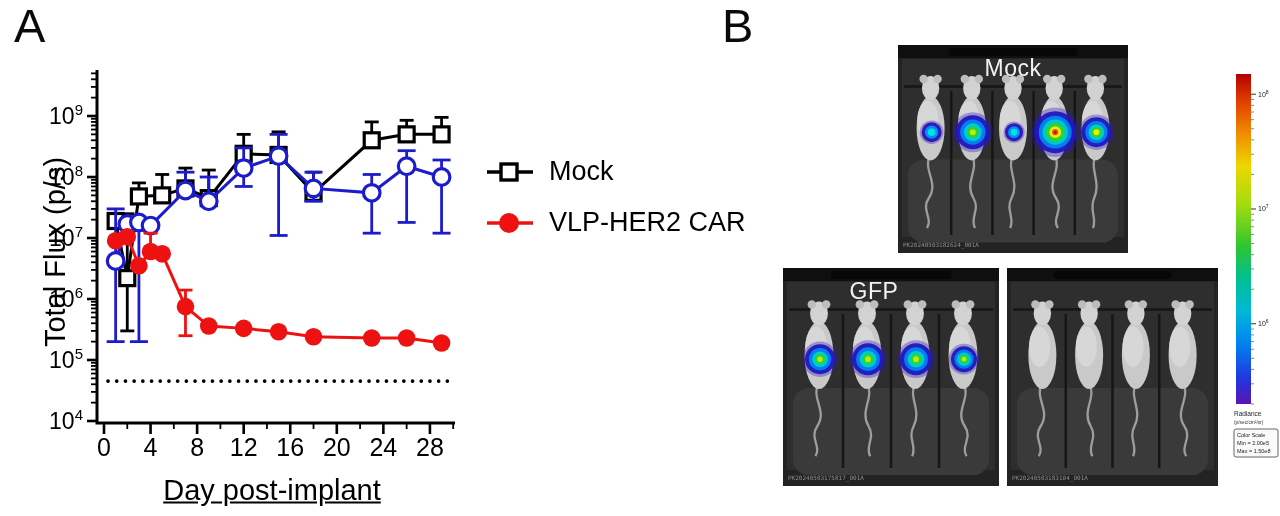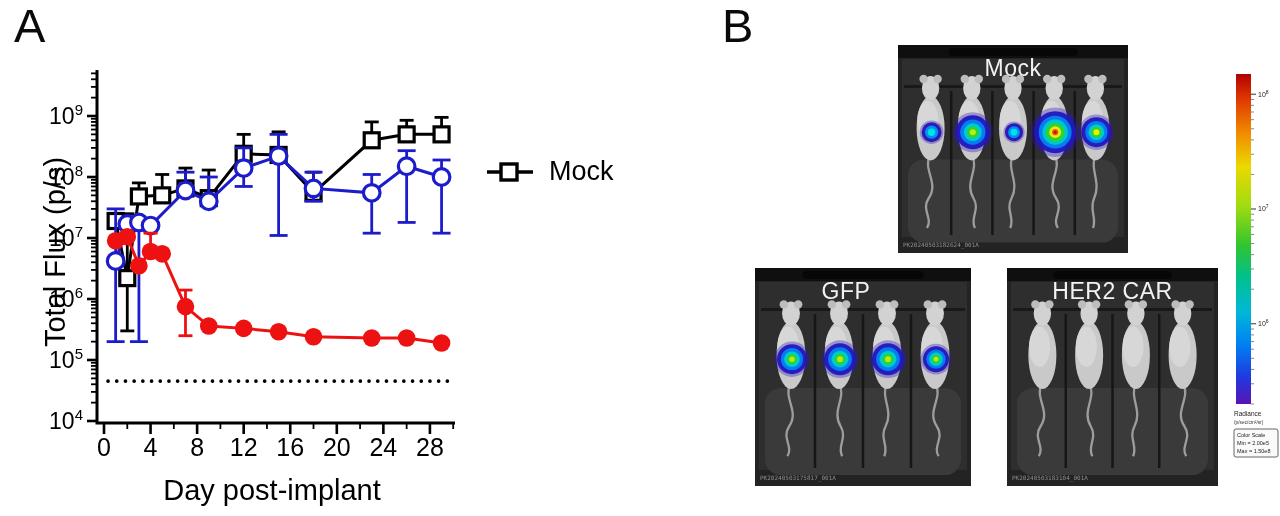--- a/index.html
+++ b/index.html
@@ -2,21 +2,21 @@
 <html><head>
 <meta charset="utf-8">
 <style>
   html,body{margin:0;padding:0;background:#fff;}
   .figure{position:relative;width:1280px;height:516px;background:#ffffff;overflow:hidden;
           font-family:"Liberation Sans","DejaVu Sans",sans-serif;color:#000;}
   .panel-label{position:absolute;font-size:47px;font-weight:500;color:#0a0a0a;line-height:1;}
   #chart-svg{position:absolute;left:0;top:0;}
   .axis-title{position:absolute;font-size:29px;color:#000;white-space:nowrap;}
   .y-title{left:55px;top:252px;transform:translate(-50%,-50%) rotate(-90deg);}
-  .x-title{left:272px;top:490px;transform:translate(-50%,-50%);}
+  .x-title{left:272px;top:490px;transform:translate(-50%,-50%);text-decoration:underline;}
   .legend{position:absolute;left:486px;top:146px;}
   .legend-entry{display:flex;align-items:center;height:51px;gap:15px;}
   .legend-entry .marker-slot{width:48px;height:28px;display:inline-block;}
   .legend-entry .legend-label{font-size:27px;white-space:nowrap;}
   .mouse-panel{position:absolute;background:#252525;}
   .mouse-panel svg{position:absolute;left:0;top:0;}
   .mouse-title{position:absolute;left:0;right:0;top:10px;text-align:center;color:#f2f2f2;
                font-size:23px;letter-spacing:.5px;}
   #colorbar{position:absolute;left:1233px;top:60px;width:47px;height:400px;}
 </style>
@@ -211,20 +211,27 @@
   <div class="axis-title x-title">Day post-implant</div>
 
   <div class="legend">
     <div class="legend-entry">
       <span class="marker-slot"><svg width="48" height="28" viewBox="0 0 48 28">
             <line x1="1" y1="14" x2="47" y2="14" stroke="#000000" stroke-width="3.4"></line>
             <rect x="15" y="6" width="16" height="16" fill="#fff" stroke="#000000" stroke-width="3.4"></rect>
           </svg></span>
       <span class="legend-label">Mock</span>
     </div>
+    <div class="legend-entry">
+      <span class="marker-slot"><svg width="48" height="28" viewBox="0 0 48 28">
+            <line x1="1" y1="14" x2="47" y2="14" stroke="#ee1111" stroke-width="3.4"></line>
+            <circle cx="23" cy="14" r="10" fill="#ee1111"></circle>
+          </svg></span>
+      <span class="legend-label">VLP-HER2 CAR</span>
+    </div>
   </div>
 
   <div class="panel-label" style="left:722px;top:2px">B</div>
 
   <div class="mouse-panel" id="panel-mock" style="left:898px;top:45px;width:230px;height:208px">
       <svg width="230" height="208" viewBox="0 0 230 208">
         <rect x="0" y="0" width="230" height="208" fill="#232323"></rect>
         <rect x="4" y="14" width="222" height="178" fill="#2e2e2e"></rect>
         <rect x="10" y="114.4" width="210" height="83.2" rx="16" fill="#3a3a3a"></rect>
         <rect x="0" y="0" width="230" height="13" fill="#0f0f0f"></rect>
@@ -290,21 +297,21 @@
         <circle cx="198.4" cy="87.2" r="15" fill="#2216c0" opacity="0.95"></circle>
         <circle cx="198.4" cy="87.2" r="11.1" fill="#0080f0" opacity="1"></circle>
         <circle cx="198.4" cy="87.2" r="7.800000000000001" fill="#00ccd0" opacity="1"></circle>
         <circle cx="198.4" cy="87.2" r="5.3999999999999995" fill="#2ed42e" opacity="1"></circle>
         <circle cx="198.4" cy="87.2" r="3" fill="#eaf000" opacity="1"></circle>
         <text x="5" y="202" font-size="6" fill="#8f8f8f" font-family="&quot;DejaVu Sans Mono&quot;,monospace">PK20240503182624_001A</text>
       </svg>
     <div class="mouse-title">Mock</div>
   </div>
 
-  <div class="mouse-panel" id="panel-gfp" style="left:755px;top:268px;width:182px;height:218px">
+  <div class="mouse-panel" id="panel-gfp" style="left:783px;top:268px;width:182px;height:218px">
       <svg width="216" height="218" viewBox="0 0 216 218">
         <rect x="0" y="0" width="216" height="218" fill="#232323"></rect>
         <rect x="4" y="14" width="208" height="188" fill="#2e2e2e"></rect>
         <rect x="10" y="119.9" width="196" height="87.2" rx="16" fill="#3a3a3a"></rect>
         <rect x="0" y="0" width="216" height="13" fill="#0f0f0f"></rect>
         <rect x="47.52" y="3" width="120.96000000000001" height="8" rx="4" fill="#070707"></rect>
         <rect x="6" y="40" width="204" height="3" fill="#191919"></rect>
         <line x1="60" y1="46" x2="60" y2="200" stroke="#161616" stroke-width="2.5"></line>
         <line x1="108" y1="46" x2="108" y2="200" stroke="#161616" stroke-width="2.5"></line>
         <line x1="156" y1="46" x2="156" y2="200" stroke="#161616" stroke-width="2.5"></line>
@@ -391,21 +398,20 @@
         <circle cx="121.8625" cy="36.410000000000004" r="4.2" fill="#bdbdbd"></circle>
         <circle cx="135.8875" cy="36.410000000000004" r="4.2" fill="#bdbdbd"></circle>
         <path d="M175.625,114.232 c 9,16 -9,28 1.8,44 c 8.1,12 -4.5,20 1.8,30" fill="none" stroke="#a8a8a8" stroke-width="2.3" opacity="0.9"></path>
         <ellipse cx="175.625" cy="87.2" rx="14.025" ry="33.79" fill="#c9c9c9"></ellipse>
         <ellipse cx="172.82" cy="78.7525" rx="10.51875" ry="20.273999999999997" fill="#d7d7d7"></ellipse>
         <ellipse cx="175.625" cy="45.410000000000004" rx="8.695500000000001" ry="12" fill="#d2d2d2"></ellipse>
         <circle cx="168.6125" cy="36.410000000000004" r="4.2" fill="#bdbdbd"></circle>
         <circle cx="182.6375" cy="36.410000000000004" r="4.2" fill="#bdbdbd"></circle>
         <text x="5" y="212" font-size="6" fill="#8f8f8f" font-family="&quot;DejaVu Sans Mono&quot;,monospace">PK20240503183104_001A</text>
       </svg>
-    <div class="mouse-title">HER2 CAR</div>
   </div>
 
   <div id="colorbar"><svg width="47" height="400" viewBox="0 0 47 400">
         <defs>
           <linearGradient id="cbg" x1="0" y1="0" x2="0" y2="1">
             <stop offset="0" stop-color="#b40000"></stop>
             <stop offset="0.08" stop-color="#e03c00"></stop>
             <stop offset="0.18" stop-color="#f08c00"></stop>
             <stop offset="0.28" stop-color="#ecd800"></stop>
             <stop offset="0.4" stop-color="#a0dc10"></stop>

